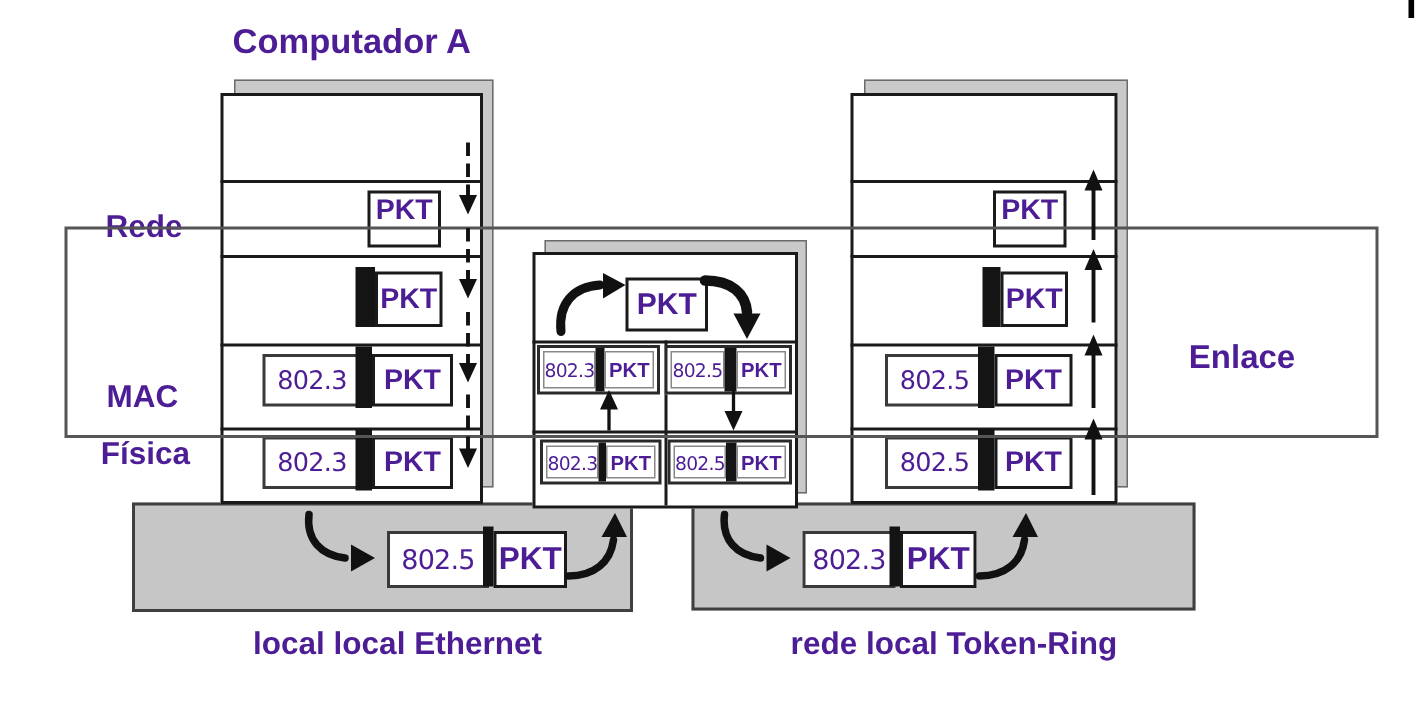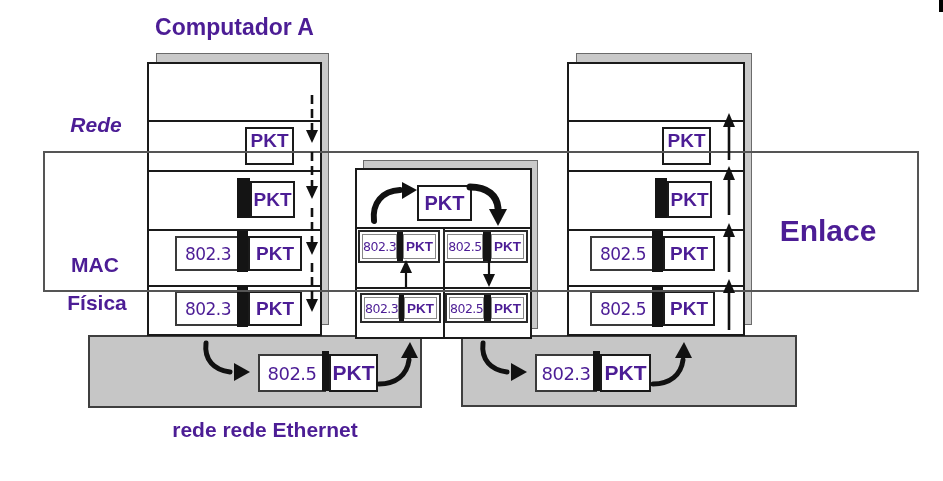--- a/index.html
+++ b/index.html
@@ -54,21 +54,21 @@
   svg.overlay{position:absolute;left:0;top:0;z-index:50;pointer-events:none;}
   .cornermark{background:#000;z-index:60;}
 </style>
 </head>
 <body>
 
 <div id="canvas">
 
   <div class="abs lbl title" style="left:132px;top:15px;width:205px;">Computador A</div>
 
-  <div class="abs lbl layer" style="left:56px;top:113px;width:80px;font-style:italic;">Rede</div>
+  <div class="abs lbl layer" style="left:56px;top:140px;width:80px;">Rede</div>
   <div class="abs lbl layer" style="left:55px;top:253px;width:80px;">MAC</div>
   <div class="abs lbl layer" style="left:54px;top:291px;width:86px;text-align:center;">Física</div>
 
   <div class="abs shadow" style="left:156px;top:53px;width:171px;height:270px;"></div>
   <div class="abs shadow" style="left:576px;top:53px;width:174px;height:270px;"></div>
   <div class="abs shadow" style="left:363px;top:160px;width:173px;height:167px;"></div>
 
   <div class="abs bus" style="left:88px;top:335px;width:330px;height:69px;"></div>
   <div class="abs bus" style="left:461px;top:335px;width:332px;height:68px;"></div>
 
@@ -128,31 +128,32 @@
     <span class="minibar"></span>
     <span class="minipkt">PKT</span>
   </div>
   <div class="abs minibox" style="left:445px;top:293px;width:79px;height:26px;">
     <span class="minihdr">802.5</span>
     <span class="minibar"></span>
     <span class="minipkt">PKT</span>
   </div>
 
   <div class="abs band" style="left:43px;top:151px;width:872px;height:137px;"></div>
-  <div class="abs lbl" style="left:778px;top:214px;width:100px;font-size:30px;z-index:41;">Enlace</div>
+  <div class="abs lbl" style="left:778px;top:226px;width:100px;font-size:22px;z-index:41;">Enlace</div>
 
   <div class="abs hdrbox" style="left:258px;top:354px;width:64px;height:34px;font-size:18px;">802.5</div>
   <div class="abs blackbar" style="left:322px;top:351px;width:7px;height:40px;"></div>
   <div class="abs box" style="left:329px;top:354px;width:45px;height:34px;font-size:21px;">PKT</div>
 
   <div class="abs hdrbox" style="left:535px;top:354px;width:58px;height:34px;font-size:18px;">802.3</div>
   <div class="abs blackbar" style="left:593px;top:351px;width:7px;height:40px;"></div>
   <div class="abs box" style="left:600px;top:354px;width:47px;height:34px;font-size:21px;">PKT</div>
 
-  <div class="abs lbl caption" style="left:146px;top:418px;width:238px;">rede rede Ethernet</div>
+  <div class="abs lbl caption" style="left:146px;top:418px;width:238px;">local local Ethernet</div>
+  <div class="abs lbl caption" style="left:488px;top:418px;width:296px;">rede local Token-Ring</div>
 
   <div class="abs cornermark" style="left:939px;top:0;width:4px;height:12px;"></div>
 
   <svg class="overlay" width="943" height="481" viewBox="0 0 943 481">
 
     <g stroke="#111" fill="#111" stroke-width="2.6">
       <line x1="312" y1="95" x2="312" y2="131" stroke-dasharray="9 5"></line>
       <polygon points="306,130 318,130 312,143" stroke="none"></polygon>
       <line x1="312" y1="152" x2="312" y2="187" stroke-dasharray="9 5"></line>
       <polygon points="306,186 318,186 312,199" stroke="none"></polygon>

